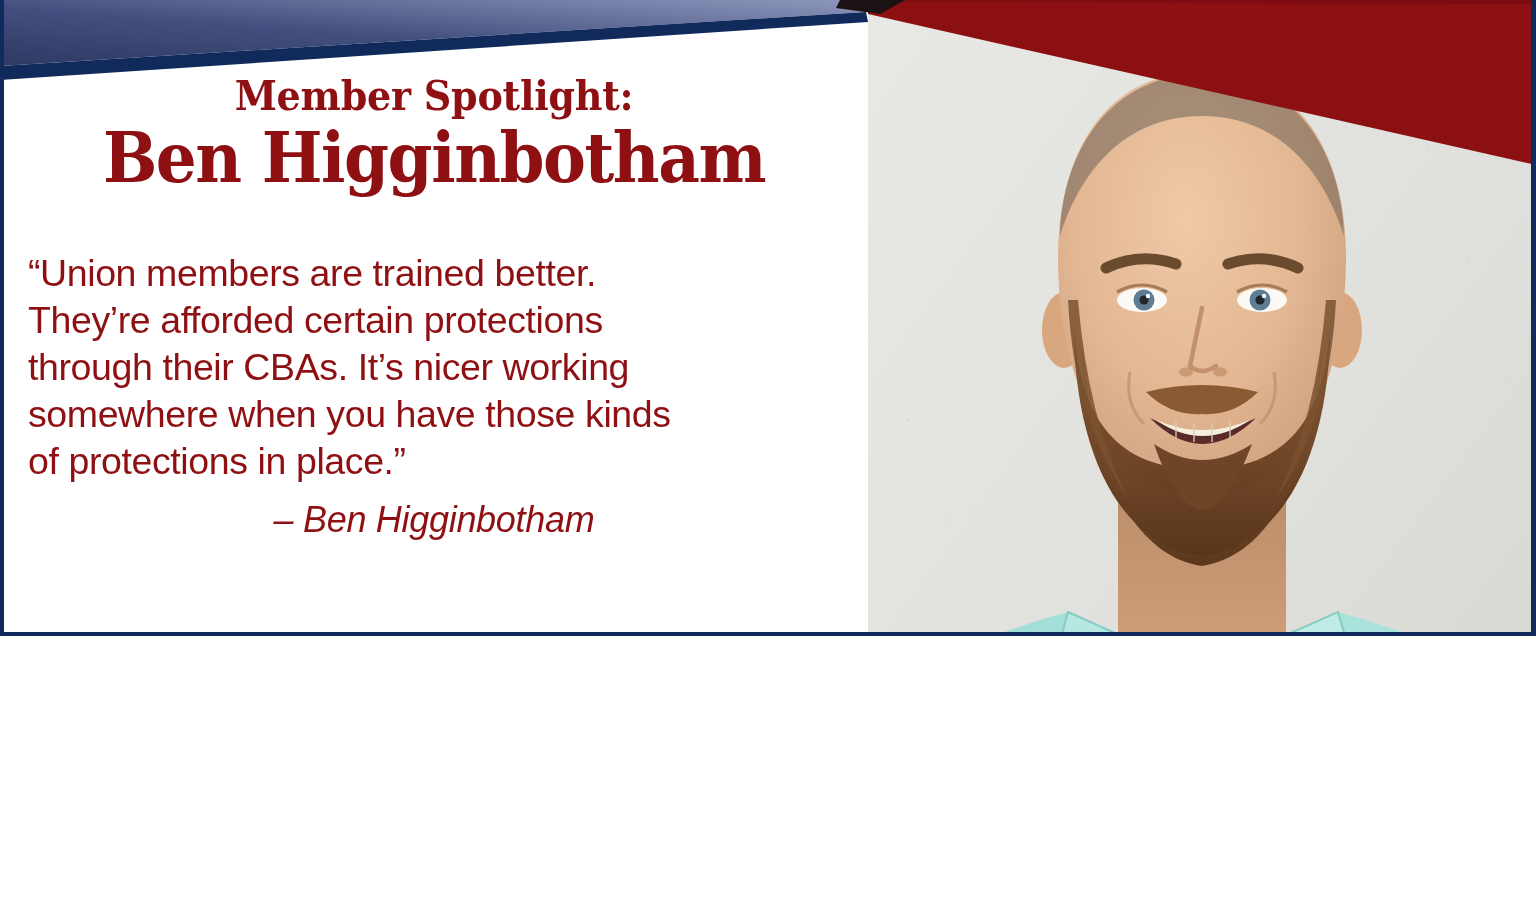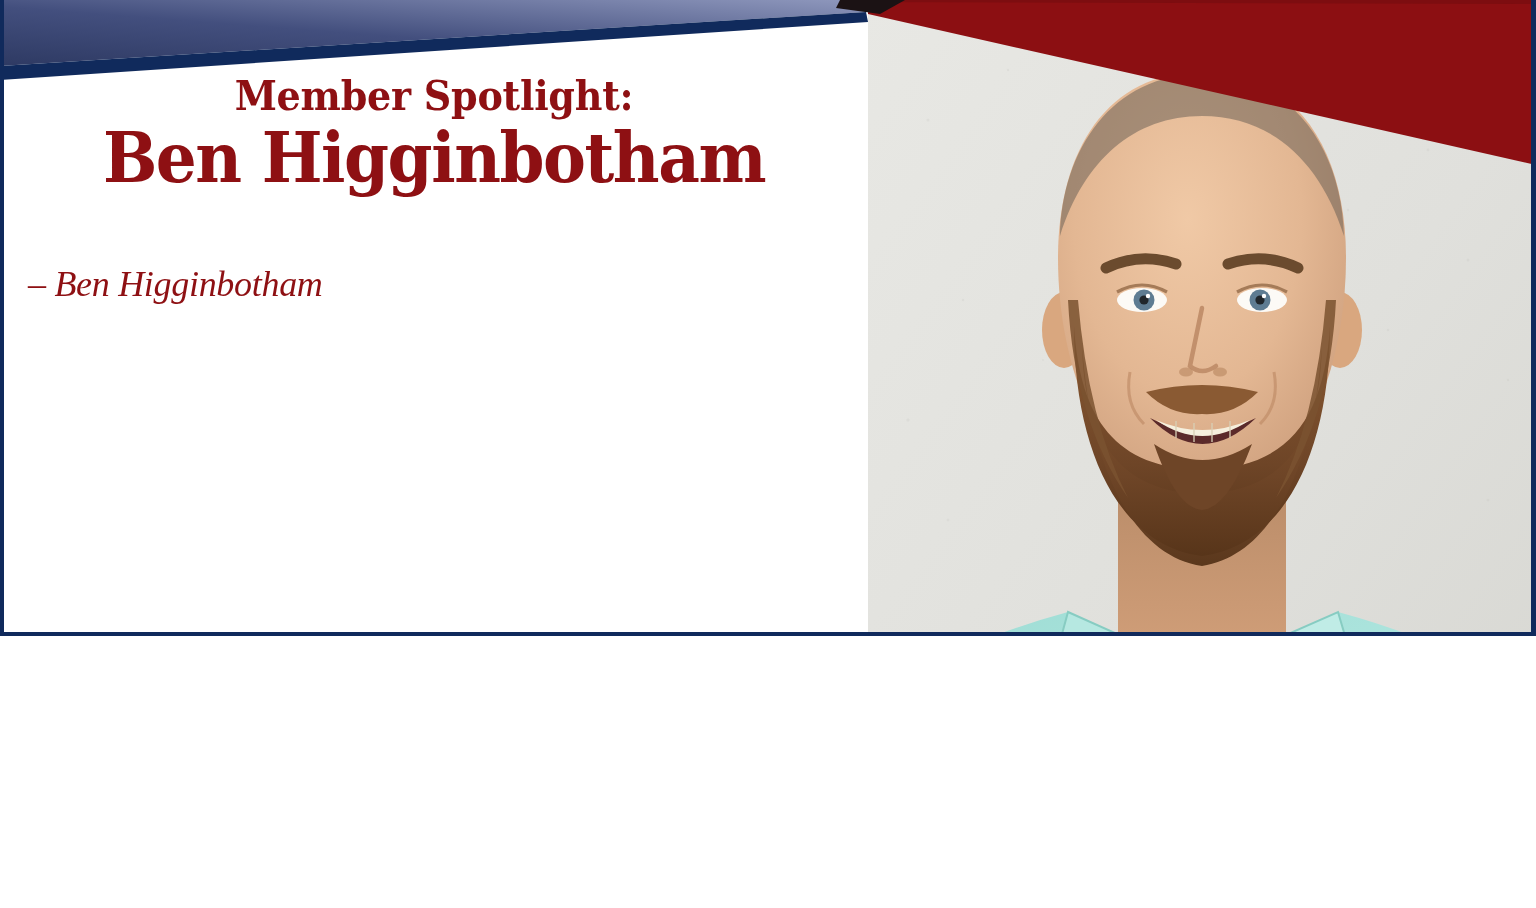--- a/index.html
+++ b/index.html
@@ -113,27 +113,27 @@
     font-weight: 400;
     font-size: 37.5px;
     line-height: 47px;
     letter-spacing: -0.4px;
     color: #8E1013;
     margin: 0;
     text-align: left;
     white-space: pre-line;
   }
   .attribution {
-    font-family: Liberation Serif, serif;
+    font-family: Liberation Sans, sans-serif;
     font-size: 36px;
     line-height: 45px;
     letter-spacing: -0.3px;
     color: #8E1013;
     margin: 6px 0 0 0;
-    text-align: left;
+    text-align: center;
     white-space: pre-line;
   }
   .attribution.italic {
     font-style: italic;
     margin-top: 12px;
   }
 
   
   .border-left {
     position: absolute;
@@ -321,20 +321,25 @@
   </svg>
 
   <div class="text-col">
 
     <div class="headline-block">
       <div class="kicker">Member Spotlight:</div>
       <div class="name">Ben Higginbotham</div>
     </div>
 
     <div class="quote-block" id="quote-1">
+      <p class="quote-text">“Union members are trained better.
+They’re afforded certain protections
+through their CBAs. It’s nicer working
+somewhere when you have those kinds
+of protections in place.”</p>
       <p class="attribution italic">– Ben Higginbotham</p>
     </div>
 
     <div class="quote-block" id="quote-2">
     </div>
 
   </div>
 
   <div class="border-left"></div>
   <div class="border-bottom"></div>

